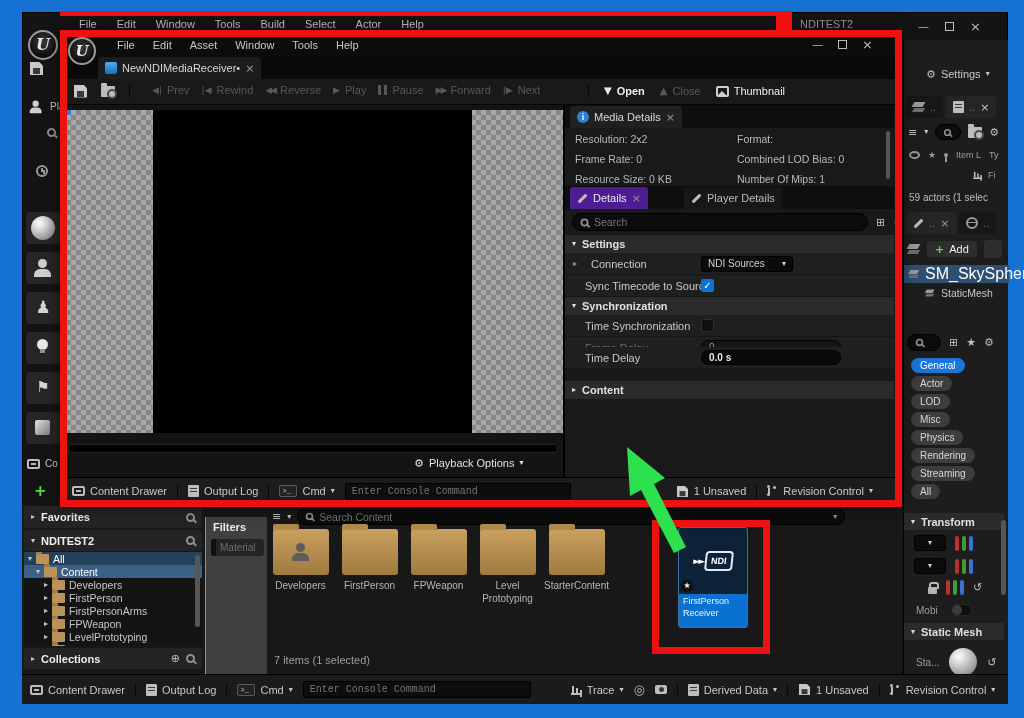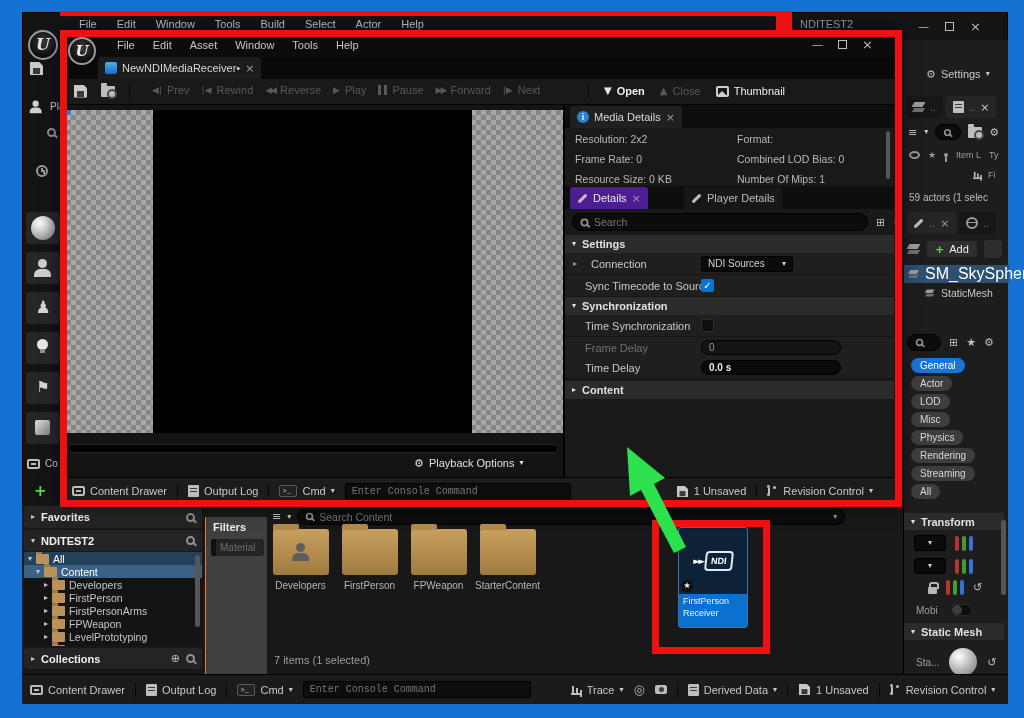--- a/index.html
+++ b/index.html
@@ -370,20 +370,24 @@
       <div class="tile">
           <div class="bigfold"></div>
           <div class="tlabel">FirstPerson</div>
         </div>
       <div class="tile">
           <div class="bigfold"></div>
           <div class="tlabel">FPWeapon</div>
         </div>
       <div class="tile">
           <div class="bigfold"></div>
+          <div class="tlabel">Level Prototyping</div>
+        </div>
+      <div class="tile">
+          <div class="bigfold"></div>
           <div class="tlabel">StarterContent</div>
         </div>
     </div>
 
     <div class="abs" style="left:656px;top:22px;width:70px;height:101px;border:1px solid #3c71a8;border-radius:3px;background:#0d2236">
       <div class="abs" style="left:0;top:0;width:68px;height:66px;display:flex;align-items:center;justify-content:center;gap:2px">
         <span class="g" style="color:#fff;font-size:9px;letter-spacing:-2px">►►</span>
         <span style="border:2px solid #dcebf7;border-radius:4px;padding:3px 4px;color:#fff;font-weight:bold;font-size:9px;transform:skewX(-6deg)">NDI</span>
       </div>
       <span class="g abs" style="left:2px;top:52px;width:12px;height:12px;background:#101010;border-radius:50%;color:#fff;font-size:8px;text-align:center;line-height:12px">★</span>
@@ -599,21 +603,21 @@
         </div>
     </div>
     <div class="mrow" style="top:304px">
       <span class="dim" style="margin-left:20px">Frame Delay</span>
       <div class="val">
           <div class="vbox" style="width:140px;height:15px">
             <span>0</span>
           </div>
         </div>
     </div>
-    <div class="mrow" able="false" style="top:324px">
+    <div class="mrow" able="false" style="top:314px">
       <span style="margin-left:20px">Time Delay</span>
       <div class="val">
           <div class="vbox" style="width:140px;height:15px;background:#0a0a0a;color:#e8e8e8;font-weight:bold">
             <span>0.0 s</span>
           </div>
         </div>
     </div>
     <div class="shdr abs" style="left:501px;top:348px;width:329px;height:18px">
       <span class="g" style="font-size:8px">▸</span>
       <span>Content</span>

